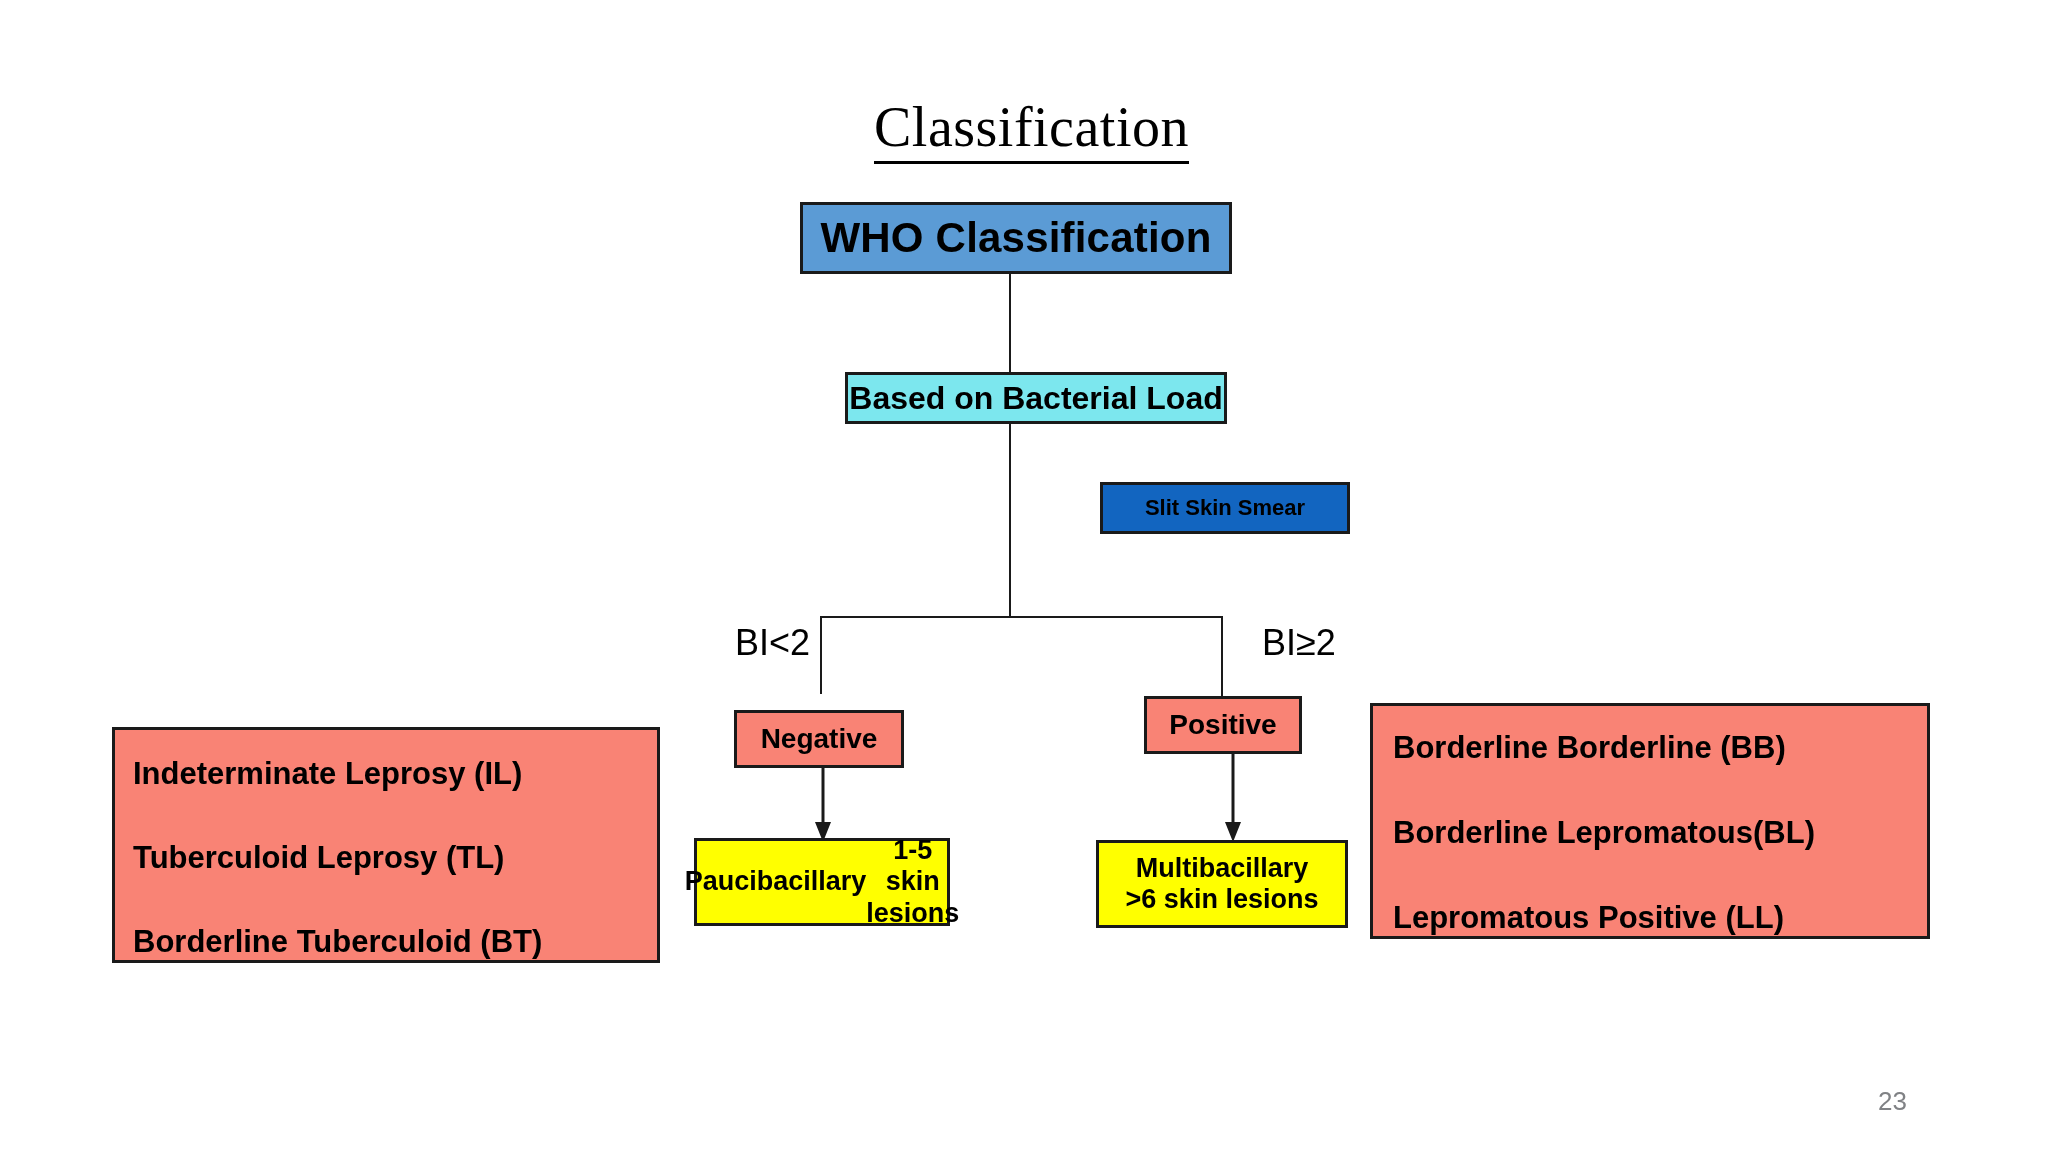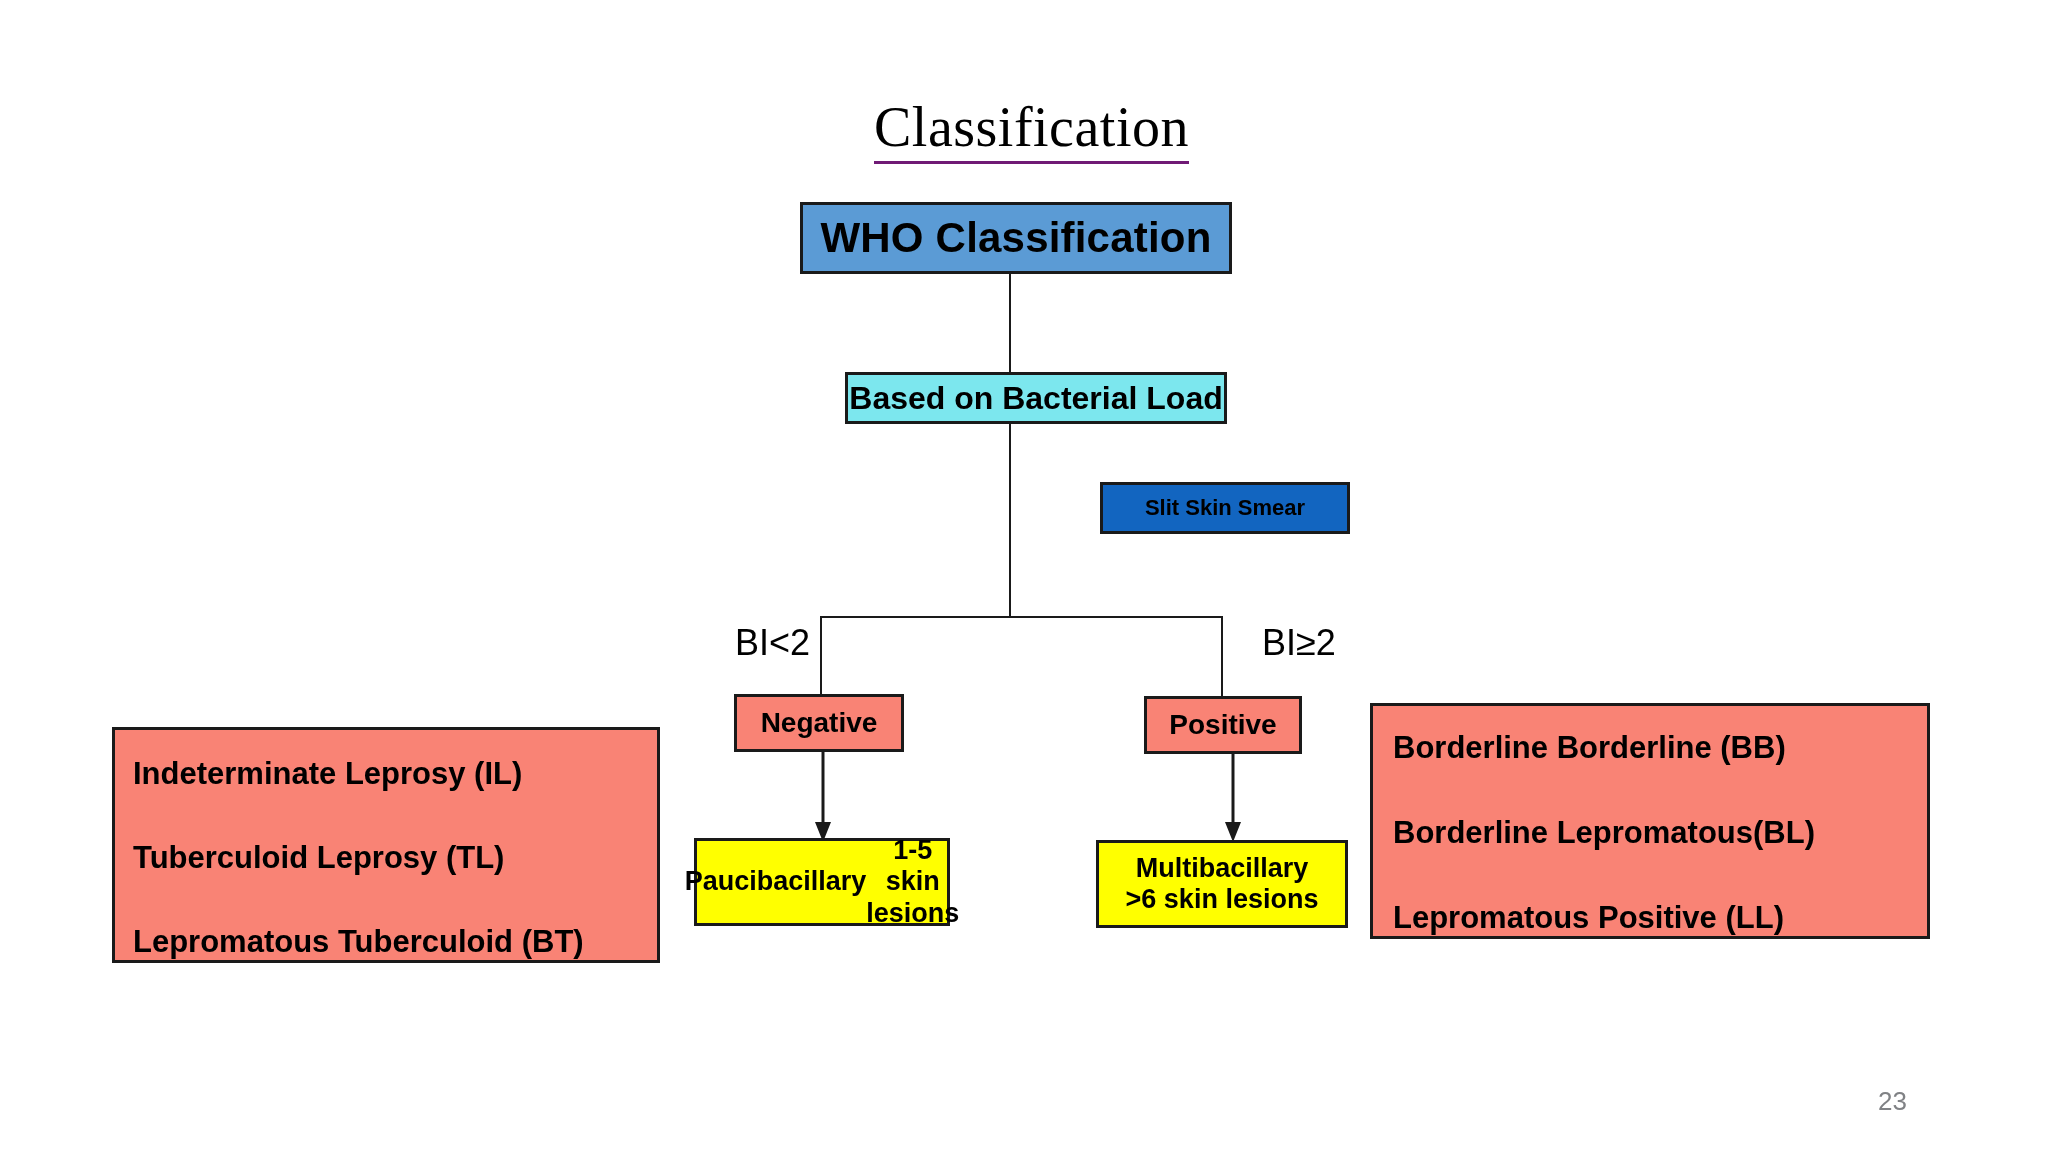--- a/index.html
+++ b/index.html
@@ -25,21 +25,21 @@
     text-align: center;
     font-family: "Liberation Serif", serif;
     font-size: 56px;
     font-weight: 400;
     color: #000000;
     letter-spacing: 0.5px;
     line-height: 1.05;
   }
   #slide-title .ul {
     display: inline-block;
-    border-bottom: 3px solid #701a75;
+    border-bottom: 3px solid #000000;
     padding-bottom: 4px;
   }
 
   
   .node {
     position: absolute;
     box-sizing: border-box;
     border: 3px solid #1a1a1a;
     display: flex;
     align-items: center;
@@ -61,21 +61,21 @@
     left: 845px;  top: 372px;  width: 382px; height: 52px;
     background: #7CE7EE;
     font-size: 32px;
   }
   #node-smear {
     left: 1100px; top: 482px;  width: 250px; height: 52px;
     background: #1265C0;
     font-size: 22px;
   }
   #node-negative {
-    left: 734px;  top: 694px;  width: 170px; height: 58px;
+    left: 734px;  top: 710px;  width: 170px; height: 58px;
     background: #F98375;
     font-size: 28px;
   }
   #node-positive {
     left: 1144px; top: 696px;  width: 158px; height: 58px;
     background: #F98375;
     font-size: 28px;
   }
   #node-pauci {
     left: 694px;  top: 838px;  width: 256px; height: 88px;
@@ -206,21 +206,21 @@
   </div>
 
   <div class="node" id="node-multibacillary" style="left:1096px; top:840px; width:252px; height:88px; background:#FFFF00; font-size:27px; flex-direction:column; position:absolute; box-sizing:border-box; border:3px solid #1a1a1a; display:flex; align-items:center; justify-content:center; color:#000; font-weight:bold; text-align:center; line-height:1.15;">
     <span>Multibacillary</span>
     <span>&gt;6 skin lesions</span>
   </div>
 
   <div class="list-box" id="box-pb">
     <div class="row">Indeterminate Leprosy (IL)</div>
     <div class="row">Tuberculoid Leprosy (TL)</div>
-    <div class="row">Lepromatous Tuberculoid (BT)</div>
+    <div class="row">Borderline Tuberculoid (BT)</div>
   </div>
 
   <div class="list-box" id="box-mb">
     <div class="row">Borderline Borderline (BB)</div>
     <div class="row">Borderline Lepromatous(BL)</div>
     <div class="row">Lepromatous  Positive (LL)</div>
   </div>
 
   <div id="page-number">23</div>
 

